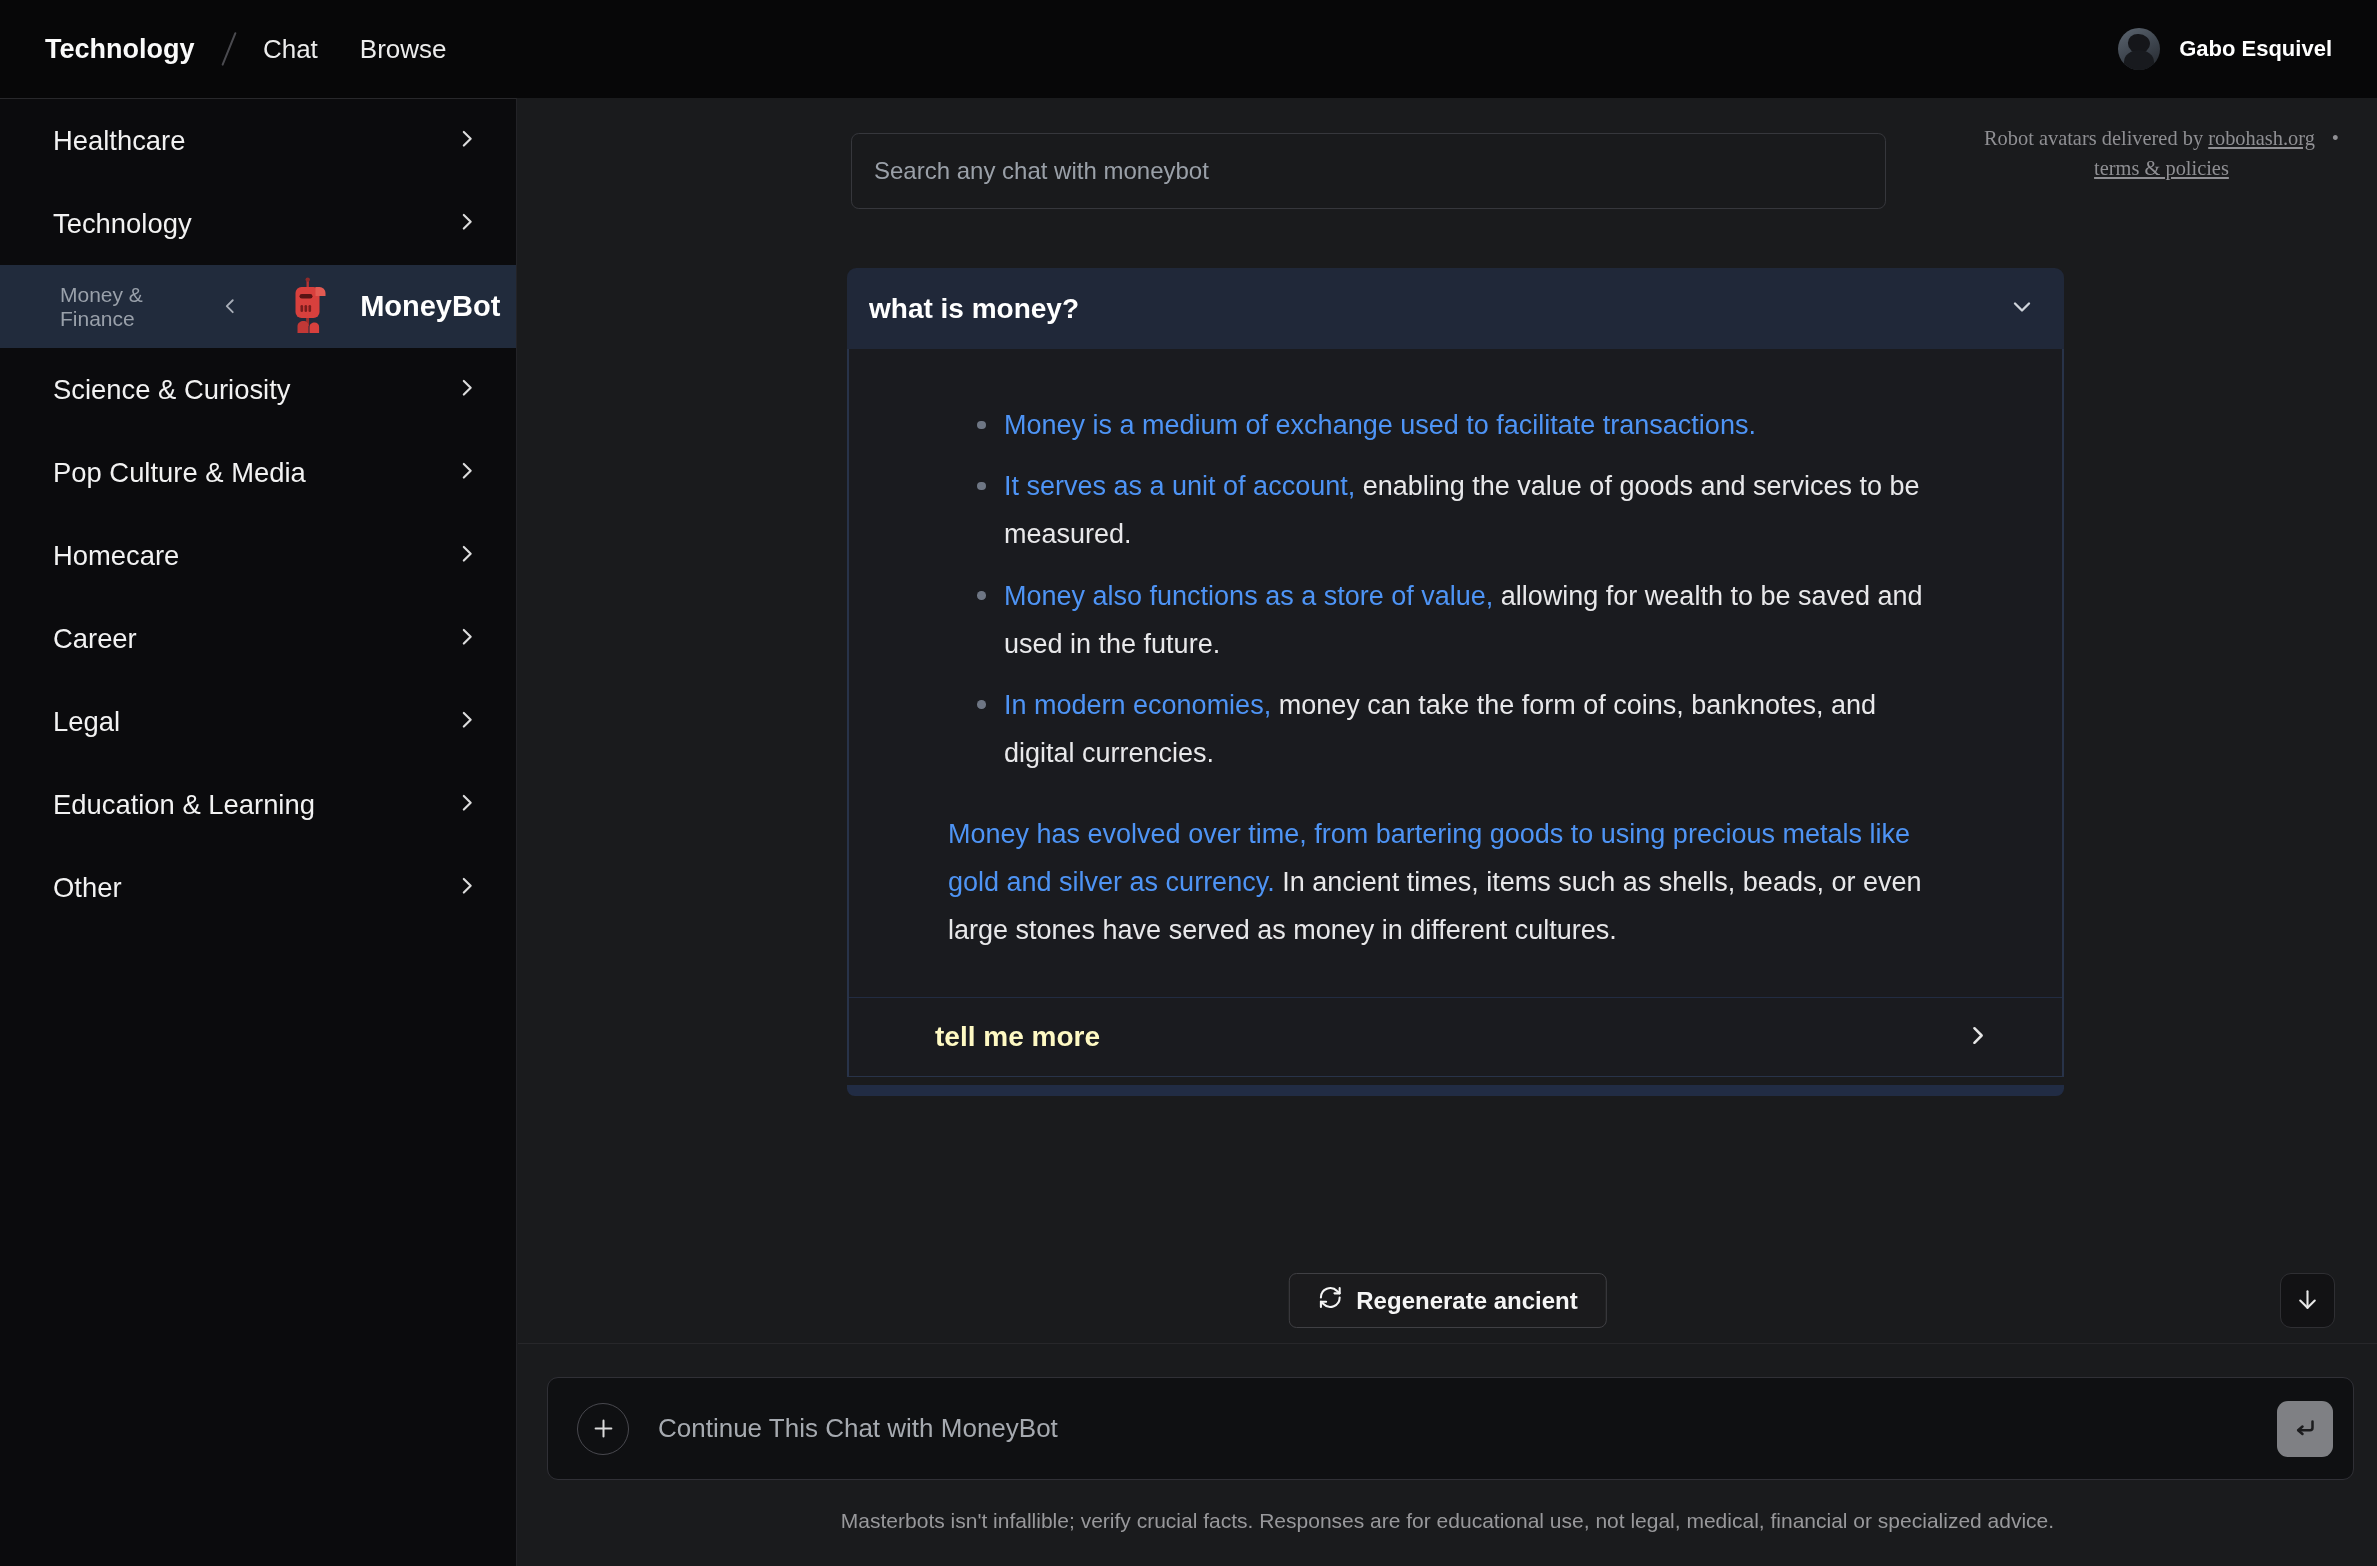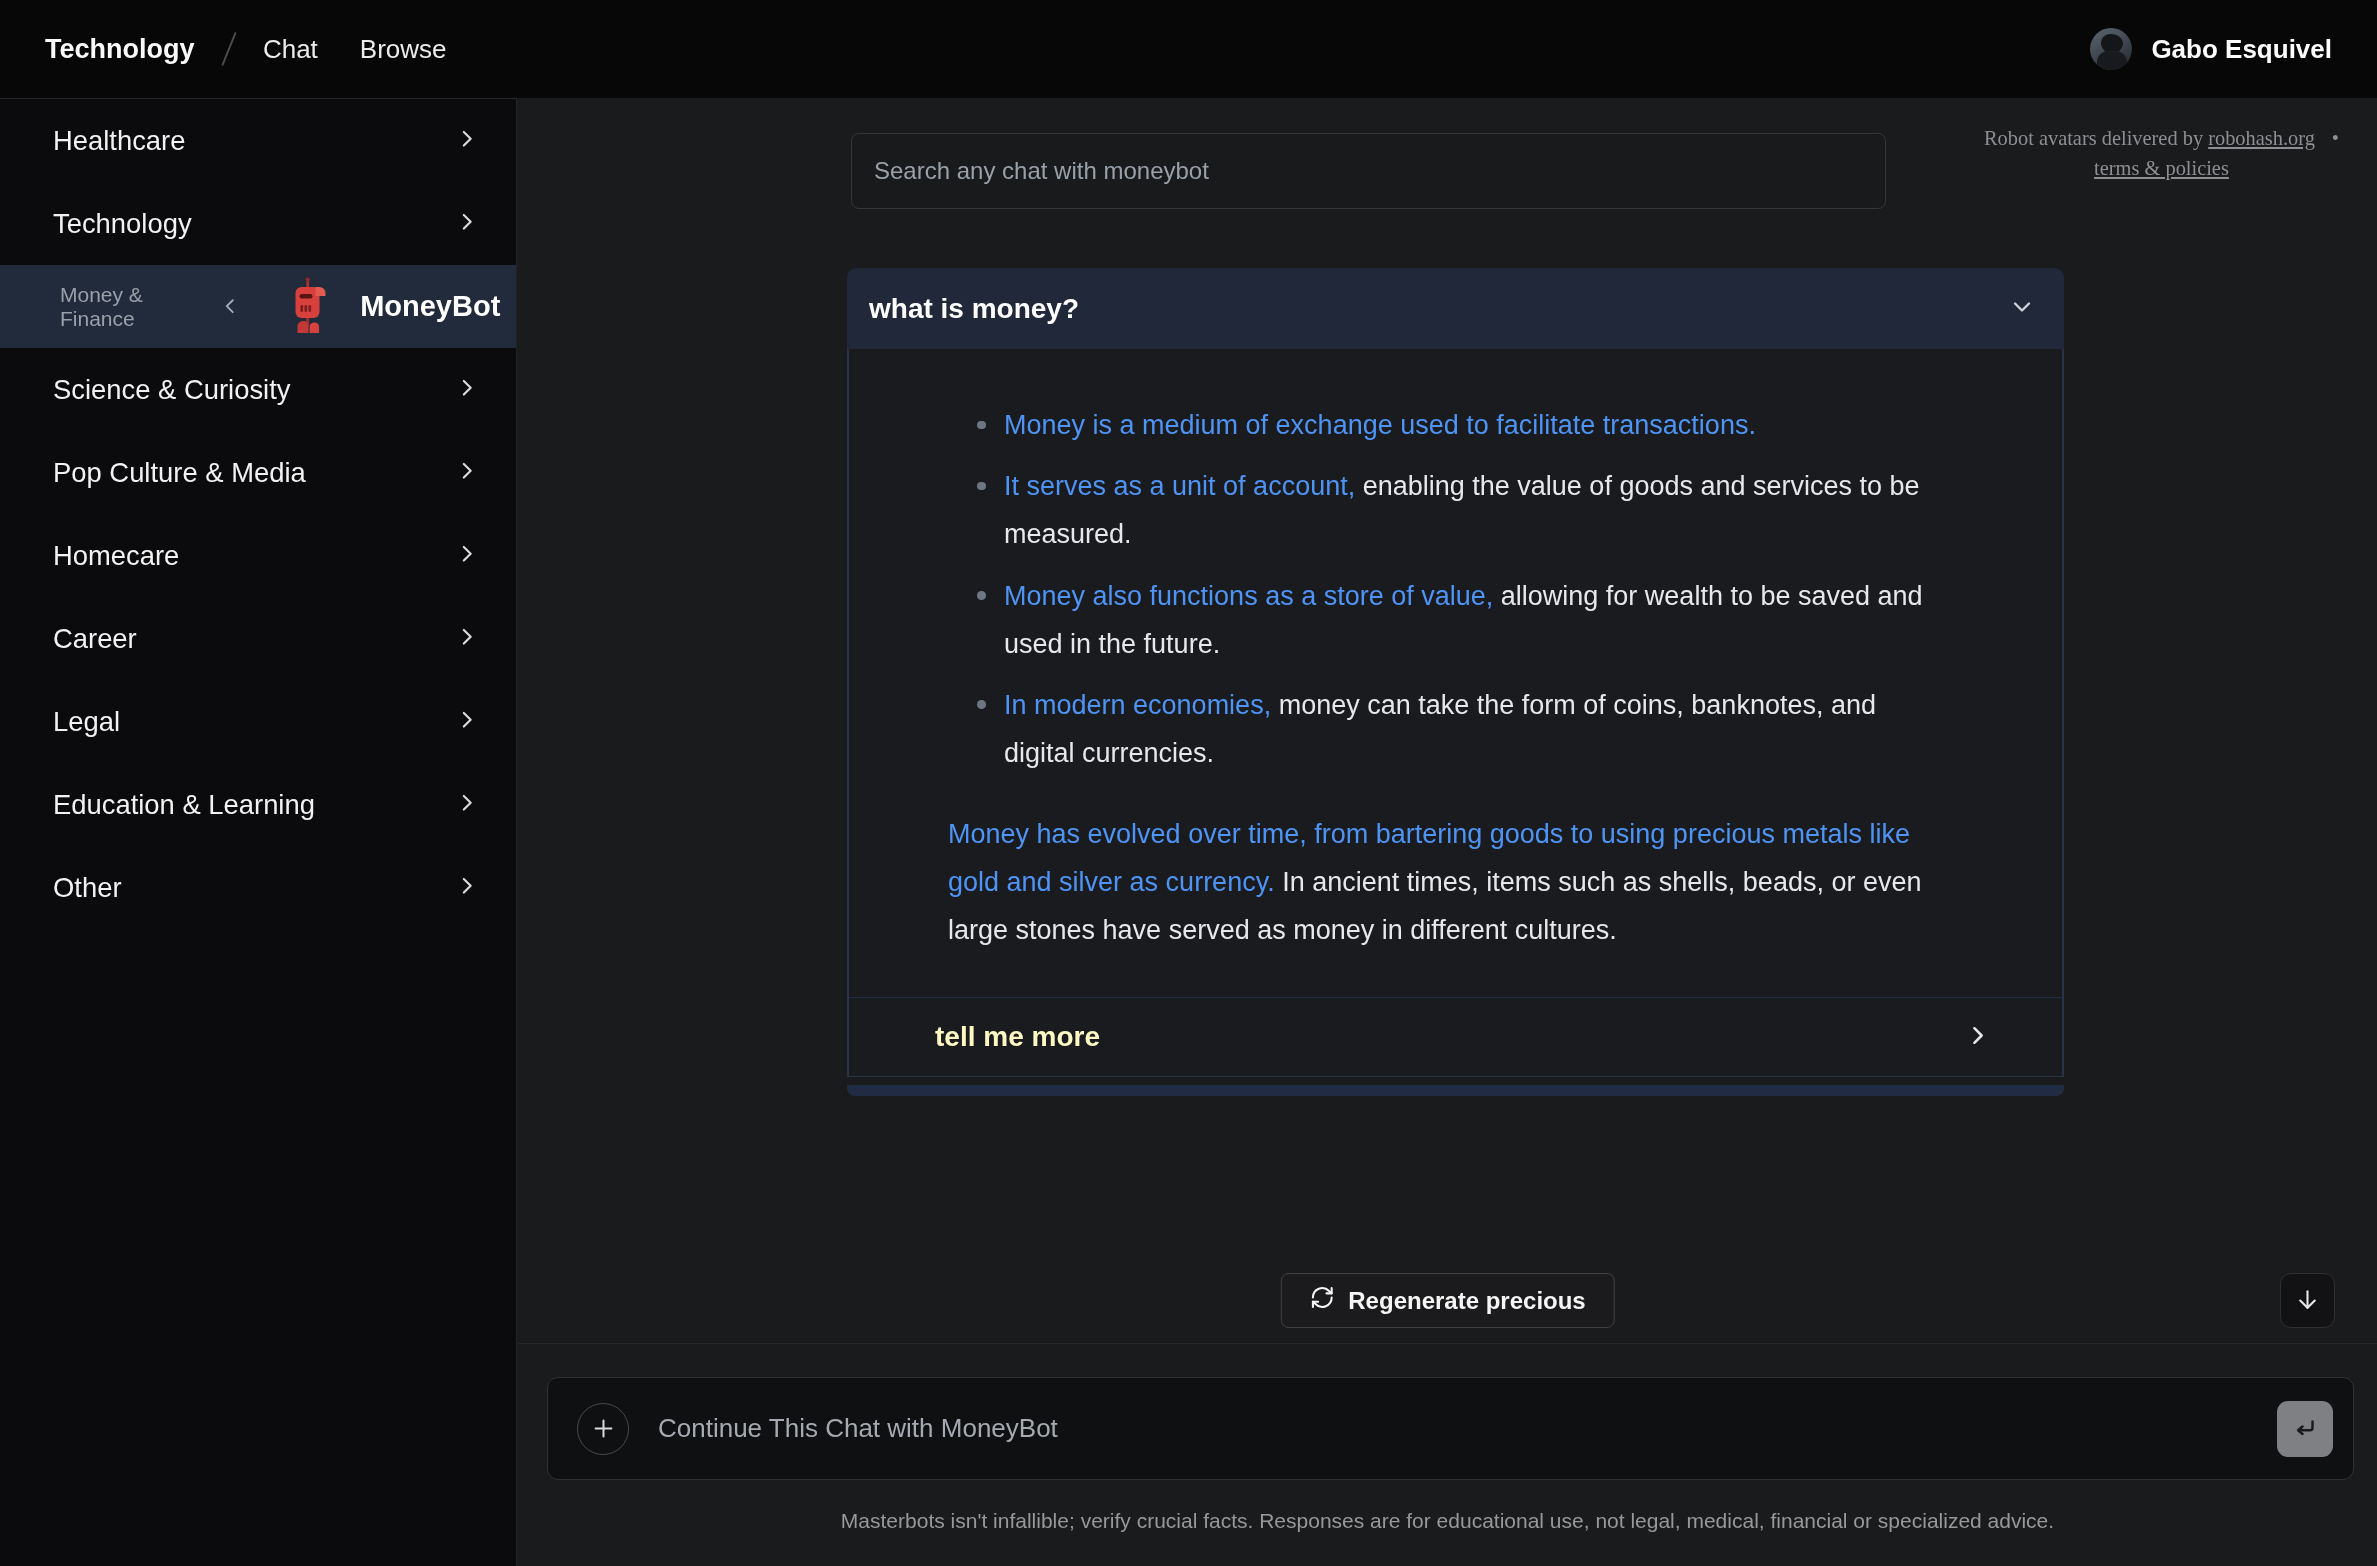--- a/index.html
+++ b/index.html
@@ -14,21 +14,21 @@
   .crumb-slash { width:2.4px; height:36px; background:#4a4a4f; transform:rotate(22deg);
                  margin:0 33px; border-radius:1.6px; }
   .nav-link { font-size:26px; color:#ececec; margin-right:42px; cursor:pointer; }
   .user { margin-left:auto; display:flex; align-items:center; gap:19px; }
   .avatar { width:42px; height:42px; border-radius:50%; overflow:hidden; position:relative;
             background:linear-gradient(150deg,#5d6671 0%,#3c434c 55%,#23262b 100%); }
   .avatar::before { content:""; position:absolute; left:10.2px; top:5.5px; width:22px; height:19px;
             border-radius:46% 54% 50% 50%; background:#15161a; }
   .avatar::after { content:""; position:absolute; left:6.3px; top:22px; width:30px; height:23.5px;
             border-radius:50% 50% 0 0; background:#181a1e; }
-  .user-name { font-size:26px; font-weight:600; color:#fff; }
+  .user-name { font-size:22px; font-weight:600; color:#fff; }
 
   
   .sidebar { position:absolute; left:0; top:98px; width:517px; bottom:0; background:#0b0b0d;
              border-top:0.8px solid #28282b; border-right:0.8px solid #232327; }
   .side-item { height:83px; display:flex; align-items:center; justify-content:space-between;
                padding:0 38px 0 53px; cursor:pointer; }
   .side-item .label { font-size:27.4px; color:#f2f2f2; }
   .chev { display:block; }
   .side-selected { height:83px; background:#212b3c; display:flex; align-items:center;
                    padding:0 15.7px 0 60px; cursor:pointer; }
@@ -272,21 +272,21 @@
 
     <button class="regen-btn">
       <span>
         <svg width="25" height="25" viewBox="0 0 24 24" fill="none" stroke="#f5f5f5" stroke-width="2" stroke-linecap="round" stroke-linejoin="round">
           <path d="M3 12a9 9 0 0 1 15.5-6.2L21 8"></path>
             <path d="M21 3v5h-5"></path>
           <path d="M21 12a9 9 0 0 1-15.5 6.2L3 16"></path>
             <path d="M3 21v-5h5"></path>
         </svg>
       </span>
-      <span>Regenerate precious</span>
+      <span>Regenerate ancient</span>
     </button>
 
     <button class="scroll-btn">
       <span>
         <svg width="25" height="25" viewBox="0 0 24 24" fill="none" stroke="#e8e8e8" stroke-width="2" stroke-linecap="round" stroke-linejoin="round">
             <path d="M12 4v16"></path>
             <path d="M5 13l7 7 7-7"></path>
           </svg>
       </span>
     </button>

